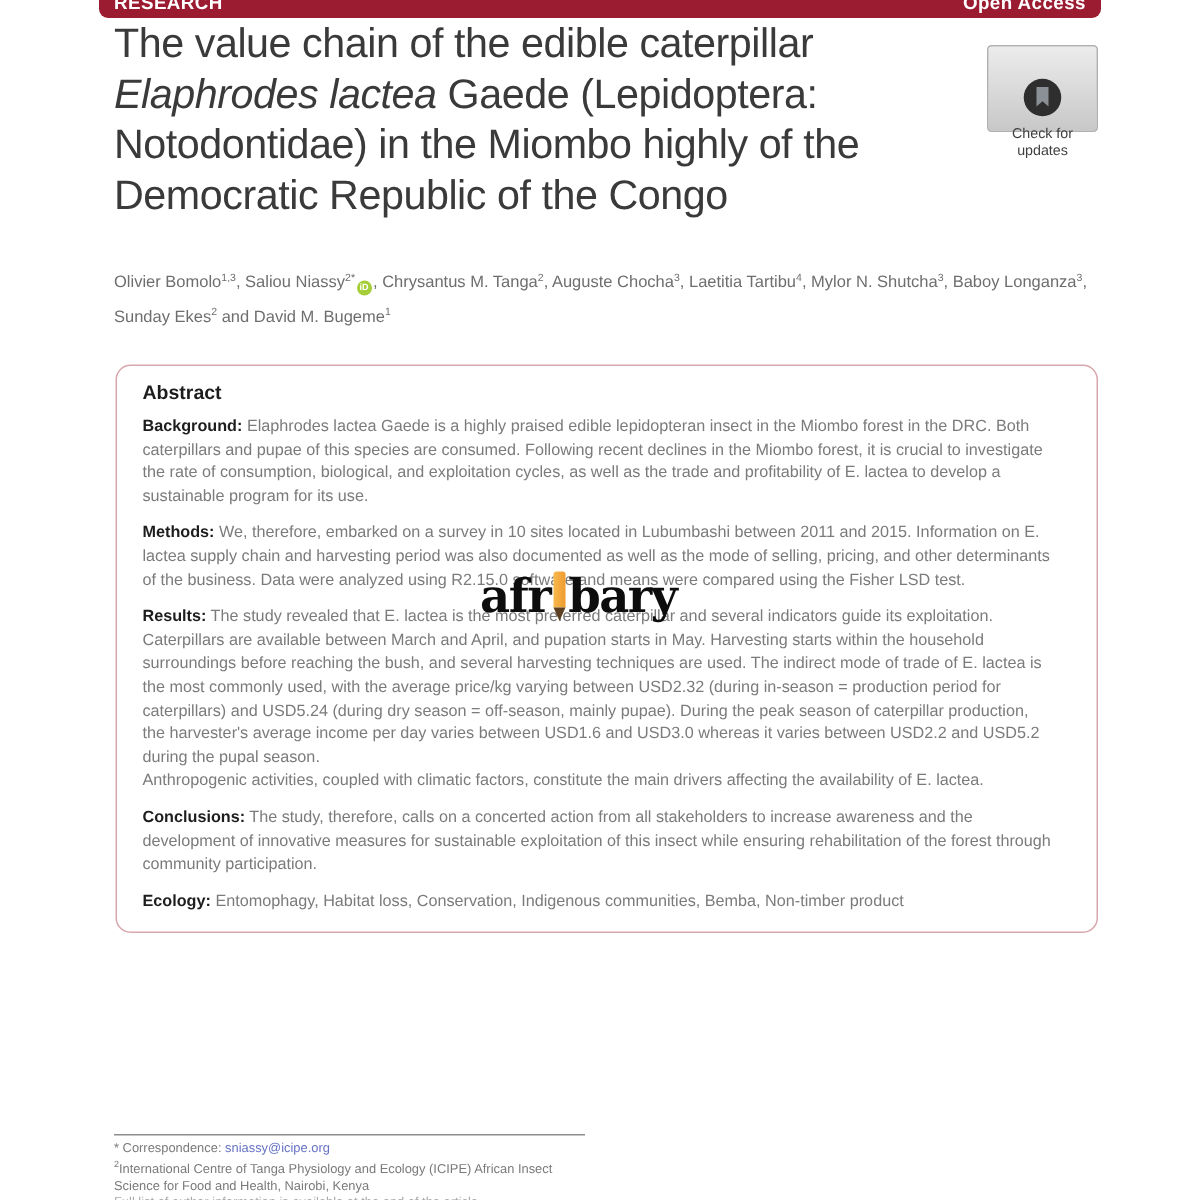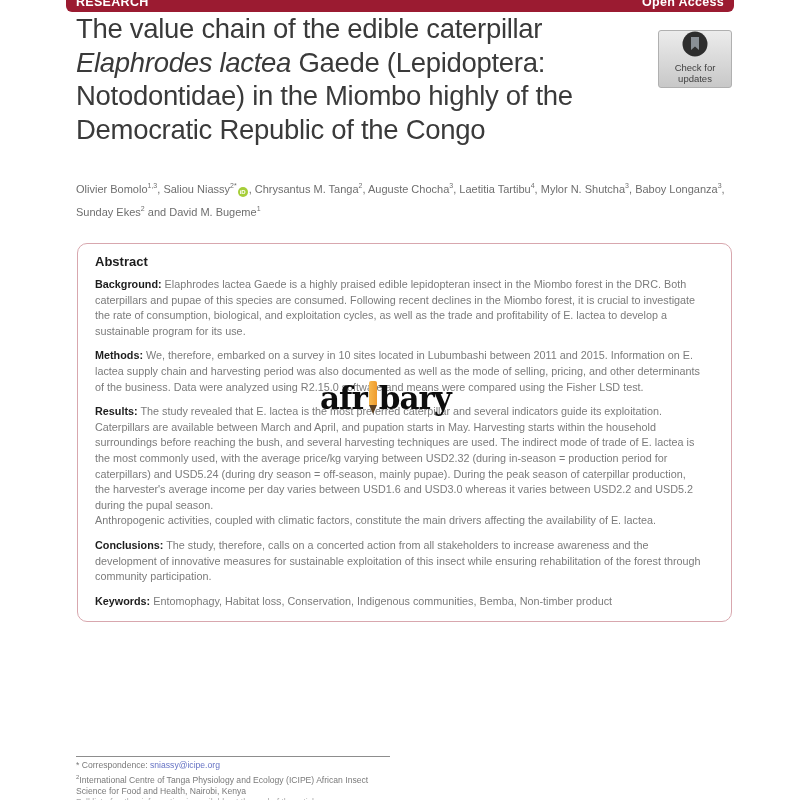--- a/index.html
+++ b/index.html
@@ -11,21 +11,21 @@
   .banner { position:absolute; left:66px; top:-10px; width:668px; height:22px;
             background:#9b1b31; border-radius:6px; display:flex;
             justify-content:space-between; align-items:flex-end;
             padding:0 10px 3px 10px; }
   .banner span { color:#fff; font-weight:bold; font-size:12.5px; letter-spacing:.3px; }
 
   
   .badge { position:absolute; left:658px; top:30px; width:74px; height:58px;
            background:linear-gradient(#ececec,#c8c8c8); border:1px solid #b0b0b0;
            border-radius:3px; display:flex; flex-direction:column; align-items:center;
-           padding-top:0; cursor:pointer; }
+           padding-top:21px; cursor:pointer; }
   .badge-text { font-size:9.5px; color:#3f3f3f; text-align:center; line-height:10.5px; margin-top:2px; }
 
   
   .title { position:absolute; left:76px; top:12px; width:620px;
            font-size:27.5px; line-height:33.5px; color:#3a3a3a;
            letter-spacing:-0.3px; font-weight:400; }
   .title em { font-style:italic; }
 
   
   .authors { position:absolute; left:76px; top:176px; width:660px;
@@ -102,21 +102,21 @@
 
     <p><b>Background:</b><span> Elaphrodes lactea Gaede is a highly praised edible lepidopteran insect in the Miombo forest in the DRC. Both caterpillars and pupae of this species are consumed. Following recent declines in the Miombo forest, it is crucial to investigate the rate of consumption, biological, and exploitation cycles, as well as the trade and profitability of E. lactea to develop a sustainable program for its use.</span></p>
 
     <p><b>Methods:</b><span> We, therefore, embarked on a survey in 10 sites located in Lubumbashi between 2011 and 2015. Information on E. lactea supply chain and harvesting period was also documented as well as the mode of selling, pricing, and other determinants of the business. Data were analyzed using R2.15.0 software and means were compared using the Fisher LSD test.</span></p>
 
     <p><b>Results:</b><span> The study revealed that E. lactea is the most preferred caterpillar and several indicators guide its exploitation. Caterpillars are available between March and April, and pupation starts in May. Harvesting starts within the household surroundings before reaching the bush, and several harvesting techniques are used. The indirect mode of trade of E. lactea is the most commonly used, with the average price/kg varying between USD2.32 (during in-season = production period for caterpillars) and USD5.24 (during dry season = off-season, mainly pupae). During the peak season of caterpillar production, the harvester's average income per day varies between USD1.6 and USD3.0 whereas it varies between USD2.2 and USD5.2 during the pupal season.</span></p>
     <p class="cont"><span>Anthropogenic activities, coupled with climatic factors, constitute the main drivers affecting the availability of E. lactea.</span></p>
 
     <p><b>Conclusions:</b><span> The study, therefore, calls on a concerted action from all stakeholders to increase awareness and the development of innovative measures for sustainable exploitation of this insect while ensuring rehabilitation of the forest through community participation.</span></p>
 
-    <p><b>Keywords:</b><span> Entomophagy, Habitat loss, Conservation, Indigenous communities, Bemba, Non-timber product</span></p>
+    <p><b>Ecology:</b><span> Entomophagy, Habitat loss, Conservation, Indigenous communities, Bemba, Non-timber product</span></p>
   </div>
 
   <div class="watermark">
     <span>afr</span>
       <span class="pencil">
         <span class="body"></span>
         <span class="tip"></span>
       </span>
       <span>bary</span>
   </div>

